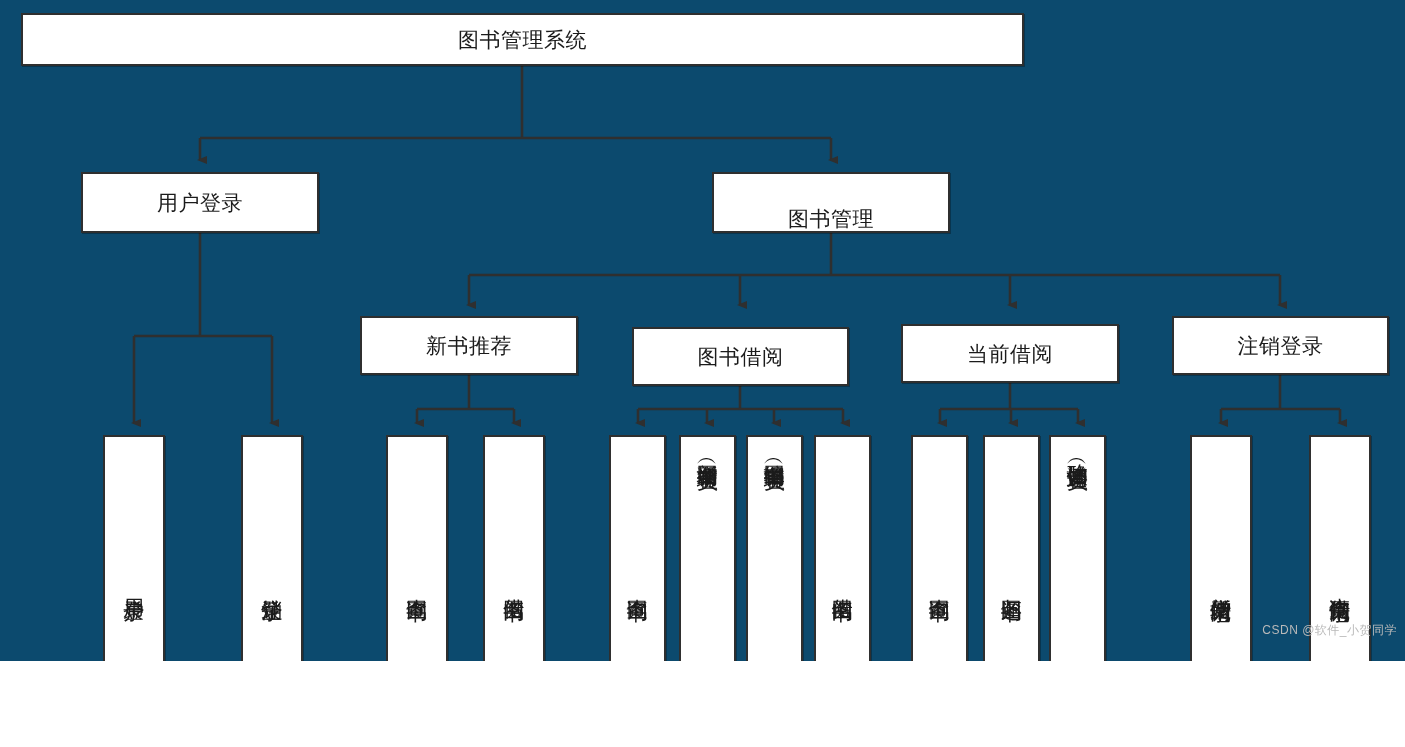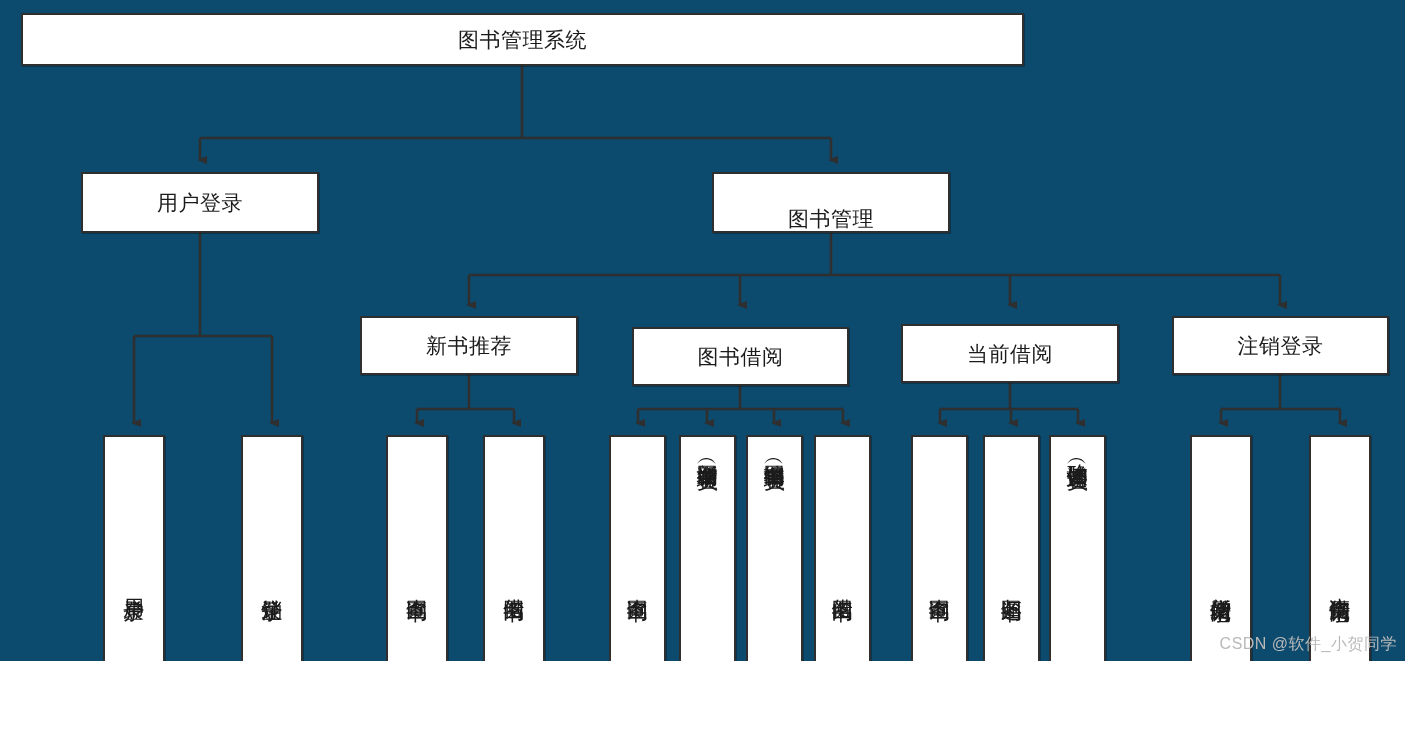--- a/index.html
+++ b/index.html
@@ -55,22 +55,22 @@
     align-items: flex-start;
     padding-top: 10px;
   }
   .node.leaf.short {
     align-items: center;
     padding-top: 0;
   }
   #watermark {
     position: absolute;
     right: 8px;
-    bottom: 6px;
-    font-size: 16px;
+    bottom: 22px;
+    font-size: 12px;
     color: #b9b9b9;
     letter-spacing: 0.5px;
     white-space: nowrap;
   }
 </style>
 </head>
 <body>
 
 <div id="canvas">
 

